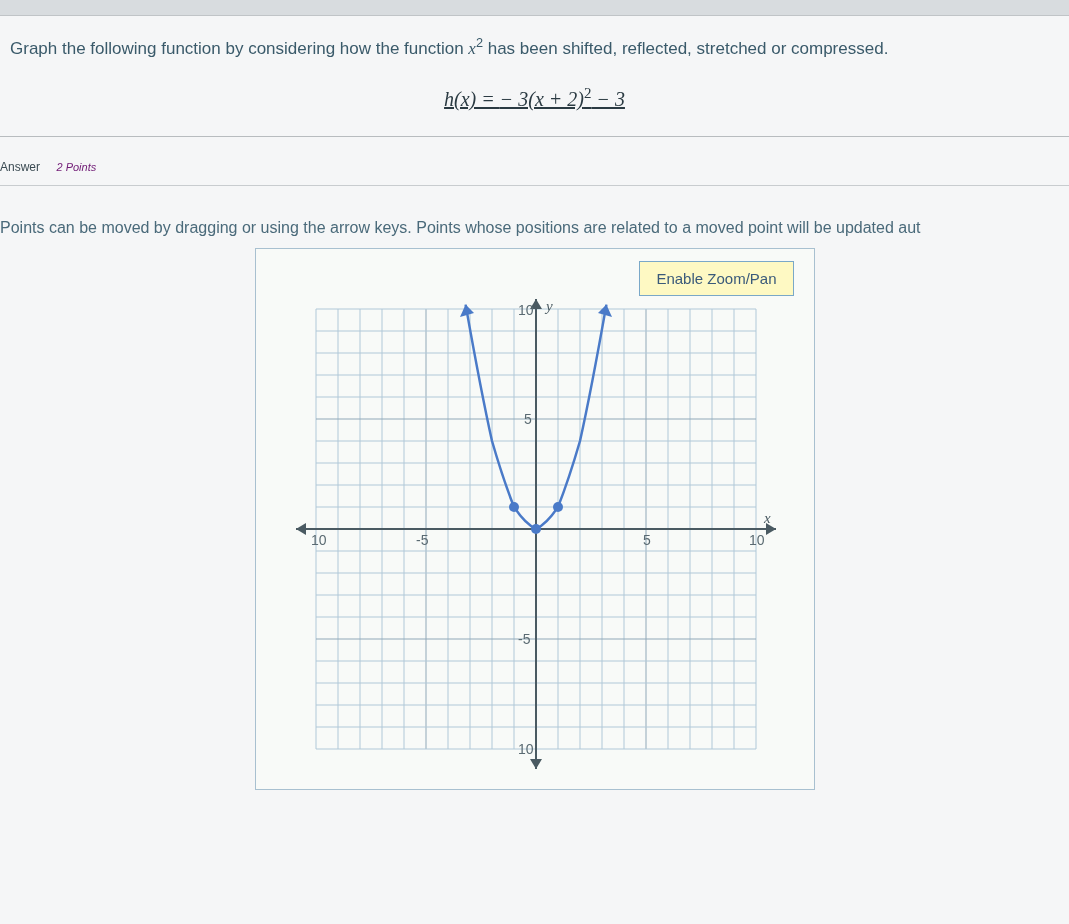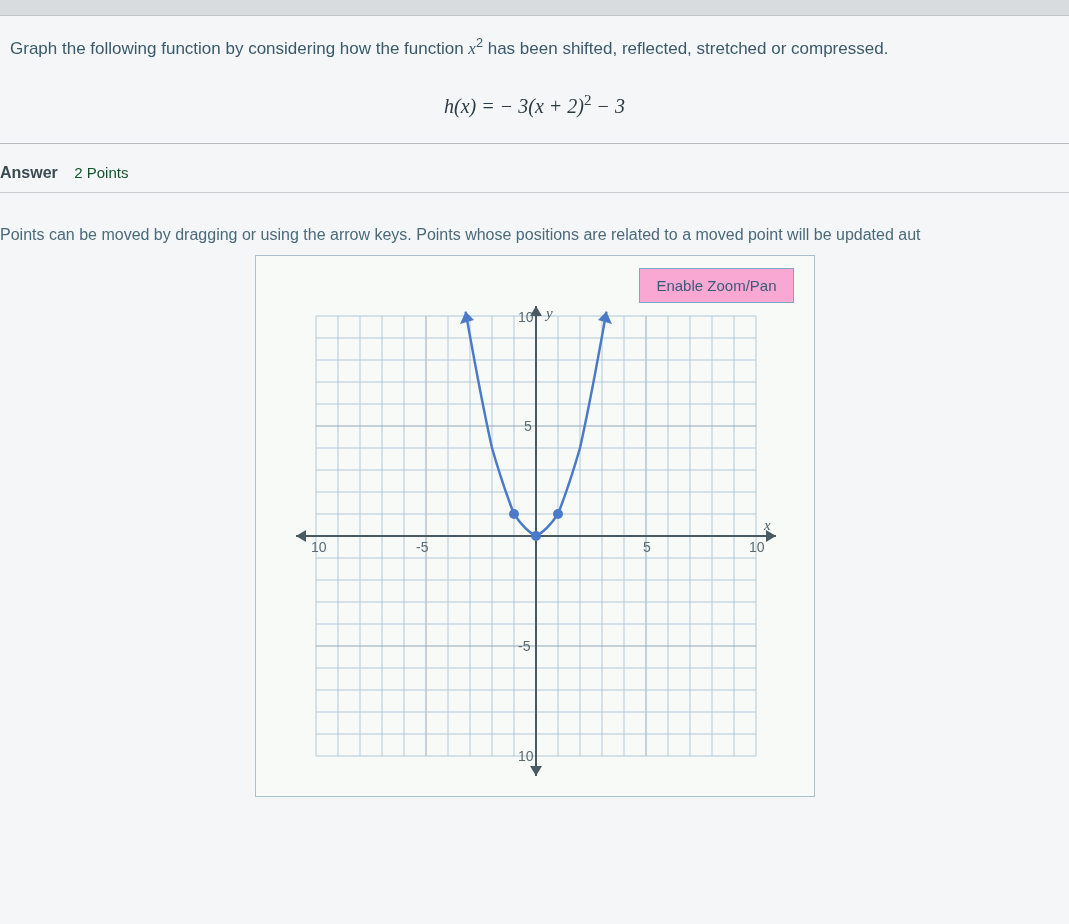--- a/index.html
+++ b/index.html
@@ -29,57 +29,59 @@
       color: #3a5a6a;
       font-size: 17px;
       line-height: 1.4;
     }
     .formula {
       text-align: center;
       font-family: 'Times New Roman', serif;
       font-style: italic;
       font-size: 20px;
       color: #2a3a42;
-      margin-top: 32px;
+      margin-top: 25px;
+      text-decoration: underline;
     }
     sup { font-size: 0.75em; font-style: normal;}
     .answer-header {
       padding: 20px 0 10px 0;
       border-bottom: 1px solid #c8cccf;
     }
     .answer-label {
-      font-weight: bold;
+      font-weight: normal;
       color: #3a4a52;
-      font-size: 16px;
+      font-size: 12px;
       margin-right: 12px;
     }
     .points-label {
-      color: #14532d;
-      font-size: 15px;
+      color: #701a75;
+      font-size: 11px;
+      font-style: italic;
     }
     .instructions {
       padding: 30px 12px 8px 0;
       color: #4a6a7a;
       font-size: 16px;
       line-height: 1.5;
     }
     .graph-container {
       margin: 0 auto;
       width: 560px;
       border: 1px solid #a8c0d0;
       background: #f8faf8;
       position: relative;
       padding: 10px;
     }
     .zoom-button {
       position: absolute;
       top: 12px;
       right: 20px;
       border: 1px solid #7aa8c8;
-      background: #f9a8d4;
+      background: #fef9c3;
       color: #3a5a7a;
       padding: 8px 16px;
       font-size: 15px;
       cursor: pointer;
     }
     .graph-svg {
       display: block;
       margin: 40px auto 0 auto;
     }
     .grid-line { stroke: #b0c8d8; stroke-width: 1; }

